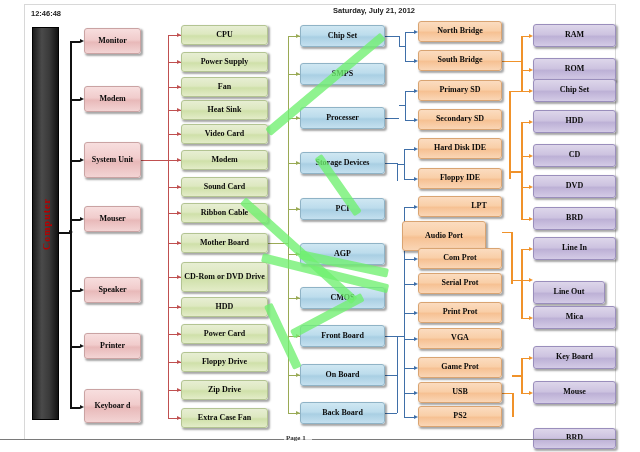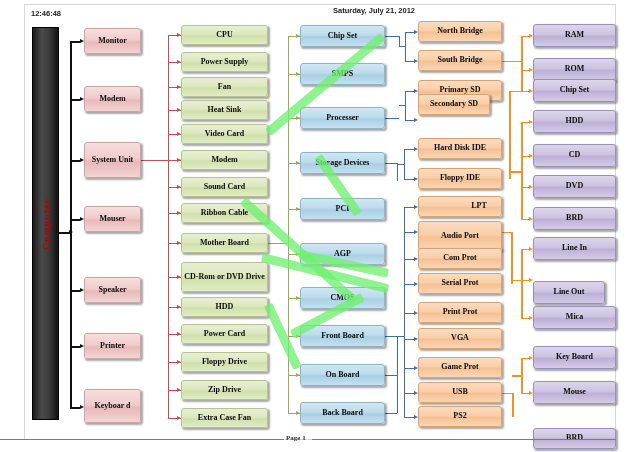--- a/index.html
+++ b/index.html
@@ -327,33 +327,33 @@
       </div>
       <div class="node c4" style="left: 418px; top: 21px; width: 84px; height: 21px;">
         <span>North Bridge</span>
       </div>
       <div class="node c4" style="left: 418px; top: 50px; width: 84px; height: 21px;">
         <span>South Bridge</span>
       </div>
       <div class="node c4" style="left: 418px; top: 80px; width: 84px; height: 21px;">
         <span>Primary SD</span>
       </div>
-      <div class="node c4" style="left: 418px; top: 94px; width: 72px; height: 21px;">
+      <div class="node c4" style="left: 418px; top: 109px; width: 84px; height: 21px;">
         <span>Secondary SD</span>
       </div>
       <div class="node c4" style="left: 418px; top: 138px; width: 84px; height: 21px;">
         <span>Hard Disk IDE</span>
       </div>
       <div class="node c4" style="left: 418px; top: 168px; width: 84px; height: 21px;">
         <span>Floppy IDE</span>
       </div>
       <div class="node c4" style="left: 418px; top: 196px; width: 84px; height: 21px; padding-left: 40px;">
         <span>LPT</span>
       </div>
-      <div class="node c4" style="left: 418px; top: 221px; width: 84px; height: 30px;">
+      <div class="node c4" style="left: 402px; top: 221px; width: 84px; height: 30px;">
         <span>Audio Port</span>
       </div>
       <div class="node c4" style="left: 418px; top: 248px; width: 84px; height: 21px;">
         <span>Com Prot</span>
       </div>
       <div class="node c4" style="left: 418px; top: 273px; width: 84px; height: 21px;">
         <span>Serial Prot</span>
       </div>
       <div class="node c4" style="left: 418px; top: 302px; width: 84px; height: 21px;">
         <span>Print Prot</span>

